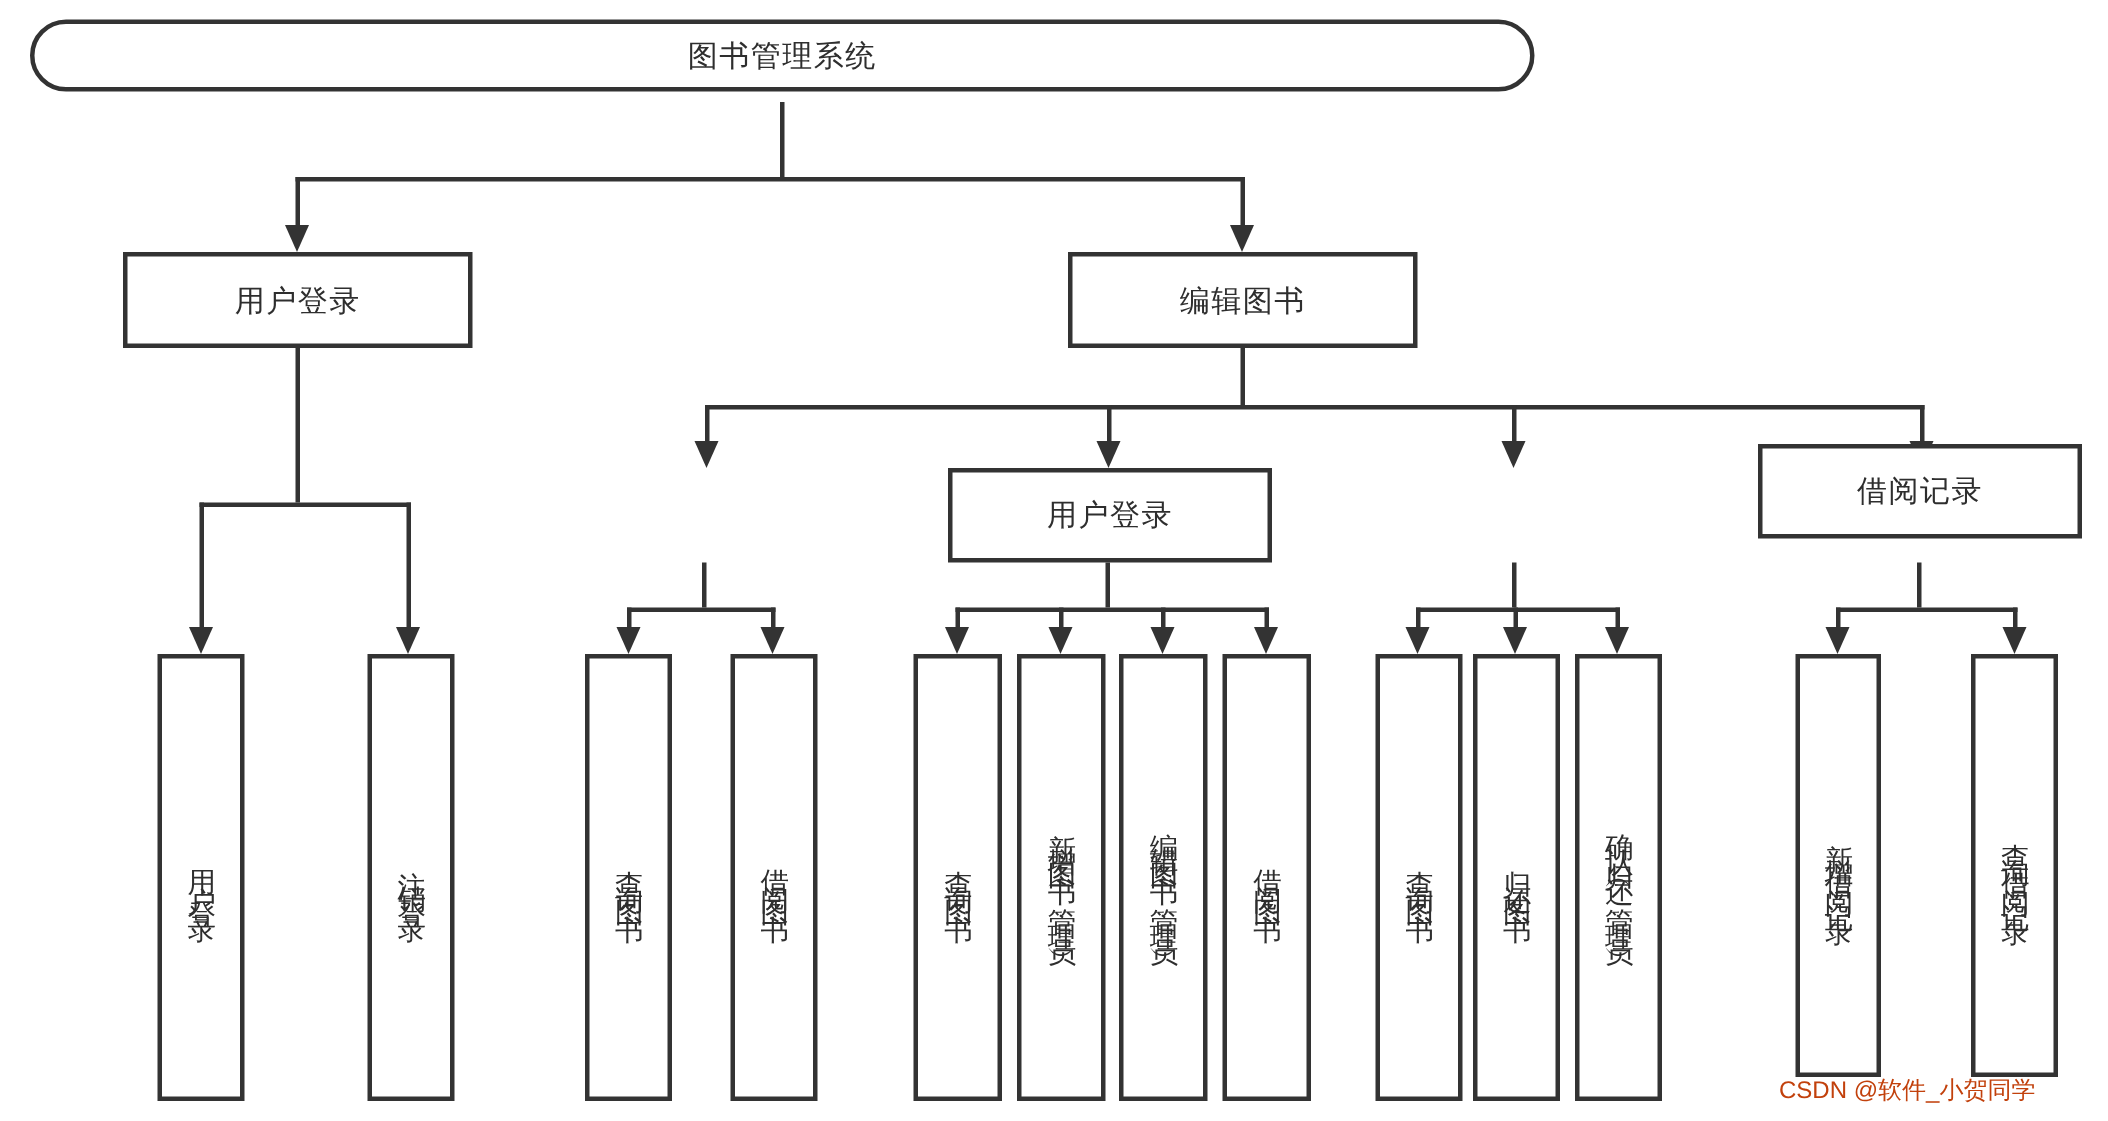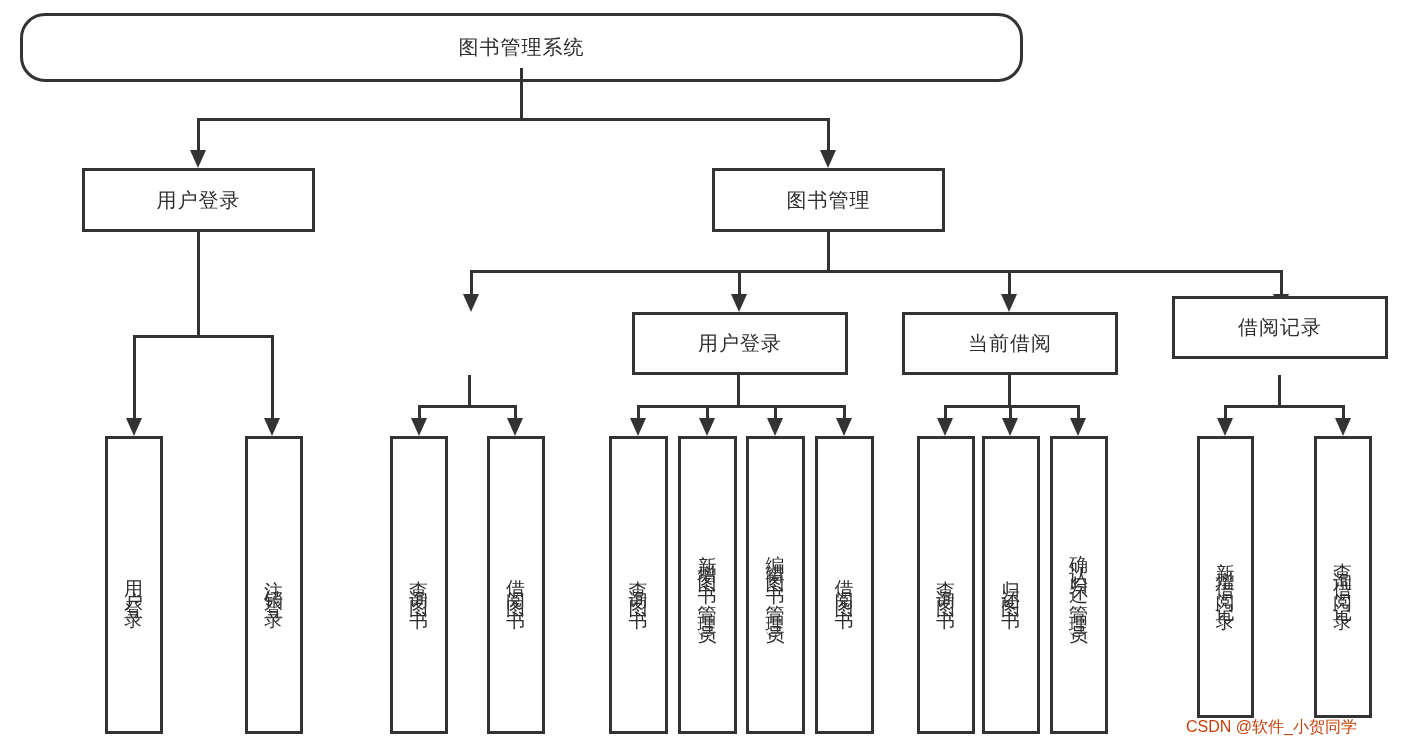--- a/index.html
+++ b/index.html
@@ -44,36 +44,36 @@
     font-size: 16px;
     color: #c2410c;
     white-space: nowrap;
   }
 </style>
 </head>
 <body>
 
 <div id="stage">
 
-  <div class="box" style="left:20px; top:13px; width:1003px; height:69px;border-radius:25px;">
+  <div class="box" style="left:20px; top:13px; width:1003px; height:48px;border-radius:25px;">
     <span class="hlabel">图书管理系统</span>
   </div>
 
   <div class="vl" style="left:520px; top:68px; height:50px;"></div>
   <div class="hl" style="left:197px; top:118px; width:633px;"></div>
   <div class="vl" style="left:197px; top:118px; height:32px;"></div>
   <div class="arr" style="left:190px; top:150px;"></div>
   <div class="vl" style="left:827px; top:118px; height:32px;"></div>
   <div class="arr" style="left:820px; top:150px;"></div>
 
   <div class="box" style="left:82px; top:168px; width:233px; height:64px;">
     <span class="hlabel">用户登录</span>
   </div>
   <div class="box" style="left:712px; top:168px; width:233px; height:64px;">
-    <span class="hlabel">图书管理</span>
+    <span class="hlabel">编辑图书</span>
   </div>
 
   <div class="vl" style="left:197px; top:232px; height:103px;"></div>
   <div class="hl" style="left:133px; top:335px; width:141px;"></div>
   <div class="vl" style="left:133px; top:335px; height:83px;"></div>
   <div class="arr" style="left:126px; top:418px;"></div>
   <div class="vl" style="left:271px; top:335px; height:83px;"></div>
   <div class="arr" style="left:264px; top:418px;"></div>
 
   <div class="vl" style="left:827px; top:232px; height:38px;"></div>
@@ -82,23 +82,20 @@
   <div class="arr" style="left:463px; top:294px;"></div>
   <div class="vl" style="left:738px; top:270px; height:24px;"></div>
   <div class="arr" style="left:731px; top:294px;"></div>
   <div class="vl" style="left:1008px; top:270px; height:24px;"></div>
   <div class="arr" style="left:1001px; top:294px;"></div>
   <div class="vl" style="left:1280px; top:270px; height:24px;"></div>
   <div class="arr" style="left:1273px; top:294px;"></div>
 
   <div class="box" style="left:632px; top:312px; width:216px; height:63px;">
     <span class="hlabel">用户登录</span>
-  </div>
-  <div class="box" style="left:902px; top:312px; width:216px; height:63px;">
-    <span class="hlabel">当前借阅</span>
   </div>
   <div class="box" style="left:1172px; top:296px; width:216px; height:63px;">
     <span class="hlabel">借阅记录</span>
   </div>
 
   <div class="vl" style="left:468px; top:375px; height:30px;"></div>
   <div class="hl" style="left:418px; top:405px; width:99px;"></div>
   <div class="vl" style="left:418px; top:405px; height:13px;"></div>
   <div class="arr" style="left:411px; top:418px;"></div>
   <div class="vl" style="left:514px; top:405px; height:13px;"></div>

